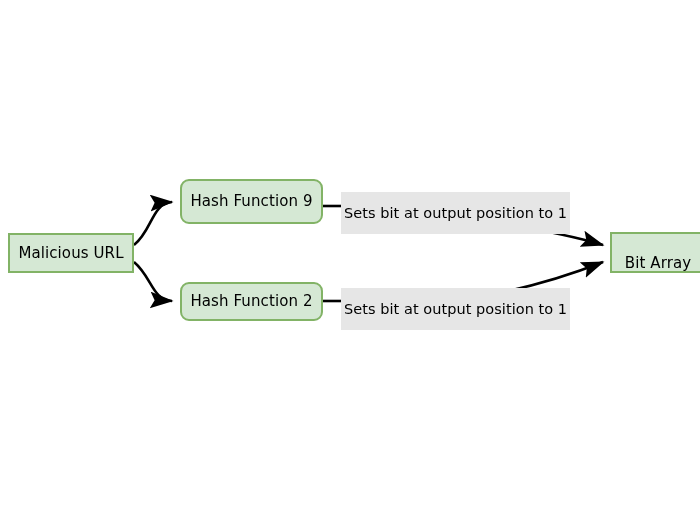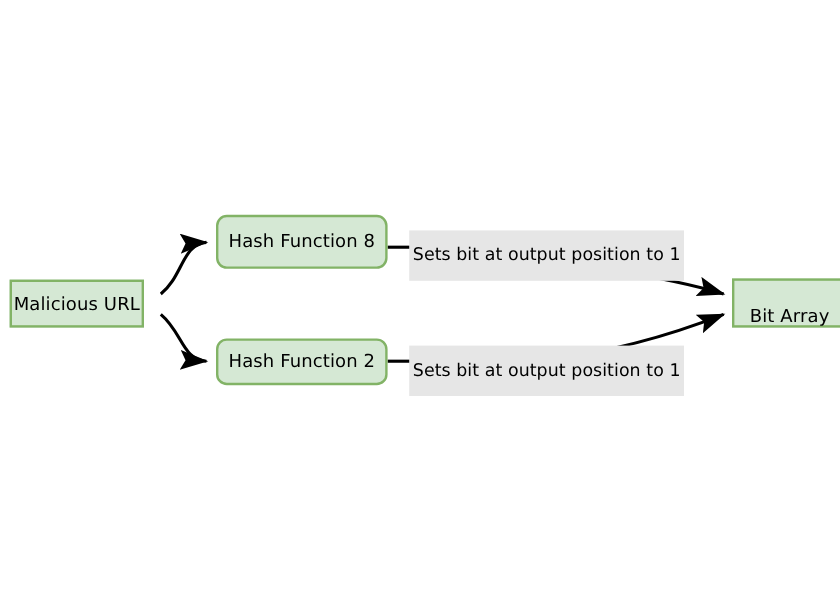--- a/index.html
+++ b/index.html
@@ -36,21 +36,21 @@
     color: #000000;
     font-size: 15px;
     line-height: 1;
     white-space: nowrap;
     letter-spacing: 0.1px;
   }
   .node.sharp  { border-radius: 0; }
   .node.rounded { border-radius: 9px; }
 
   #node-malicious-url {
-    left: 8px;  top: 233px;  width: 112px; height: 40px;
+    left: 8px;  top: 233px;  width: 126px; height: 40px;
   }
   #node-hash-function-1 {
     left: 180px; top: 179px; width: 143px; height: 45px;
   }
   #node-hash-function-2 {
     left: 180px; top: 282px; width: 143px; height: 39px;
   }
   #node-bit-array {
     left: 610px; top: 232px; width: 96px; height: 41px; align-items: flex-end;
   }
@@ -89,21 +89,21 @@
 
     <path d="M 323 301 L 345 301" fill="none" stroke="#000000" stroke-width="2.6"></path>
     <path d="M 455 300 C 520 292 570 275 603 262" fill="none" stroke="#000000" stroke-width="2.6" marker-end="url(#arrow-head)"></path>
   </svg>
 
   <div class="node sharp" id="node-malicious-url">
     <span>Malicious URL</span>
   </div>
 
   <div class="node rounded" id="node-hash-function-1">
-    <span>Hash Function 8</span>
+    <span>Hash Function 9</span>
   </div>
 
   <div class="node rounded" id="node-hash-function-2">
     <span>Hash Function 2</span>
   </div>
 
   <div class="node sharp" id="node-bit-array">
     <span>Bit Array</span>
   </div>
 

